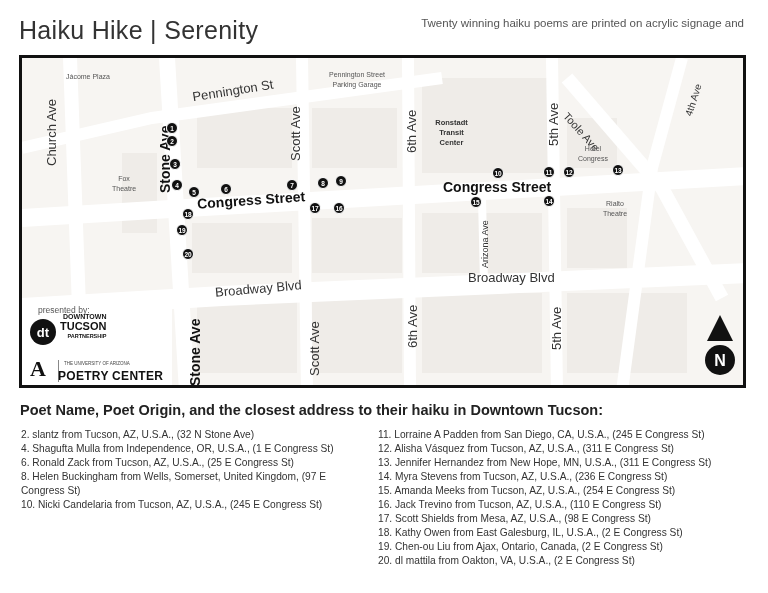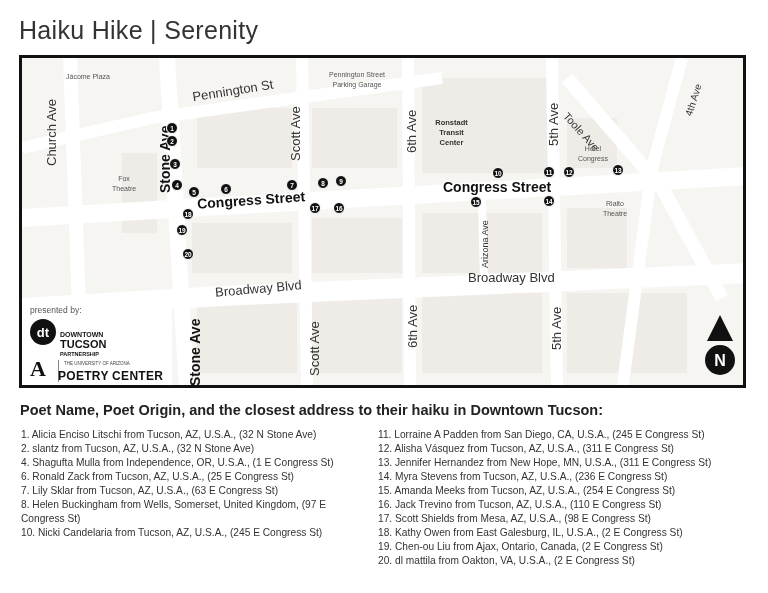--- a/index.html
+++ b/index.html
@@ -14,23 +14,23 @@
 
   .lbl { position: absolute; white-space: nowrap; color: #444; }
   .street { font-size: 13px; color: #333; }
   .street-bold { font-size: 14px; font-weight: 700; color: #111; }
   .poi { font-size: 7px; color: #555; text-align: center; line-height: 10px; }
   .poi-bold { font-size: 7.5px; color: #333; font-weight: 700; text-align: center; line-height: 10px; }
 
   .marker { position: absolute; width: 12px; height: 12px; border-radius: 50%; background: #111; color: #fff; font-size: 6.5px; font-weight: 700; display: flex; align-items: center; justify-content: center; border: 1px solid #fff; transform: translate(-50%, -50%); }
 
   .presenter { position: absolute; left: 0; bottom: 0; width: 150px; height: 82px; background: #fff; }
-  .presented-by { position: absolute; left: 8px; top: 2px; font-size: 8.5px; color: #555; }
+  .presented-by { position: absolute; left: 16px; top: 2px; font-size: 8.5px; color: #555; }
   .dt-logo { position: absolute; left: 8px; top: 16px; width: 26px; height: 26px; border-radius: 50%; background: #111; color: #fff; font-weight: 700; font-size: 13px; display: flex; align-items: center; justify-content: center; }
-  .dt-text { position: absolute; left: 38px; top: 27px; line-height: 9px; font-weight: 700; color: #111; }
+  .dt-text { position: absolute; left: 38px; top: 9px; line-height: 9px; font-weight: 700; color: #111; text-align: right; }
   .dt-text .l1 { font-size: 7px; }
   .dt-text .l2 { font-size: 11px; line-height: 11px; }
   .dt-text .l3 { font-size: 5.5px; }
   .ua-logo { position: absolute; left: 8px; top: 55px; width: 22px; height: 22px; font-weight: 700; font-size: 22px; line-height: 22px; color: #111; font-family: "Liberation Serif", serif; }
   .ua-div { position: absolute; left: 36px; top: 57px; width: 1px; height: 22px; background: #888; }
   .ua-small { position: absolute; left: 42px; top: 58px; font-size: 4.5px; color: #444; }
   .ua-big { position: absolute; left: 36px; top: 66px; font-size: 12px; font-weight: 700; color: #111; letter-spacing: 0.3px; }
 
   .north { position: absolute; right: 8px; bottom: 8px; width: 30px; height: 62px; }
 
@@ -38,20 +38,21 @@
   .list { position: absolute; top: 428px; font-size: 10.2px; line-height: 14px; color: #333; }
   .list.left { left: 21px; width: 345px; }
   .list.right { left: 378px; width: 380px; }
   .list div { white-space: normal; }
 </style>
 </head>
 <body>
 
 <div class="title">Haiku Hike | Serenity</div>
 <div class="subtitle">
+  <div>Twenty winning haiku poems are printed on acrylic signage and</div>
 </div>
 
 <div class="map">
   <svg width="727" height="333" viewBox="0 0 727 333">
 
     <g fill="#efece8">
       <rect x="100" y="95" width="35" height="80"></rect>
       <rect x="175" y="50" width="95" height="60"></rect>
       <rect x="290" y="50" width="85" height="60"></rect>
       <rect x="400" y="20" width="130" height="95"></rect>
@@ -164,25 +165,23 @@
     <svg width="30" height="62" viewBox="0 0 30 62">
       <polygon points="15,0 28,26 2,26" fill="#111"></polygon>
       <circle cx="15" cy="45" r="15" fill="#111"></circle>
       <text x="15" y="51" text-anchor="middle" fill="#fff" font-size="16" font-weight="700" font-family="Liberation Sans, sans-serif">N</text>
     </svg>
   </div>
 </div>
 
 <div class="section-title">Poet Name, Poet Origin, and the closest address to their haiku in Downtown Tucson:</div>
 <div class="list left" id="list-left">
-    <div>1. Alicia Enciso Litschi from Tucson, AZ, U.S.A., (32 N Stone Ave)</div>
     <div>2. slantz from Tucson, AZ, U.S.A., (32 N Stone Ave)</div>
     <div>4. Shagufta Mulla from Independence, OR, U.S.A., (1 E Congress St)</div>
     <div>6. Ronald Zack from Tucson, AZ, U.S.A., (25 E Congress St)</div>
-    <div>7. Lily Sklar from Tucson, AZ, U.S.A., (63 E Congress St)</div>
     <div>8. Helen Buckingham from Wells, Somerset, United Kingdom, (97 E Congress St)</div>
     <div>10. Nicki Candelaria from Tucson, AZ, U.S.A., (245 E Congress St)</div>
   </div>
 <div class="list right" id="list-right">
     <div>11. Lorraine A Padden from San Diego, CA, U.S.A., (245 E Congress St)</div>
     <div>12. Alisha Vásquez from Tucson, AZ, U.S.A., (311 E Congress St)</div>
     <div>13. Jennifer Hernandez from New Hope, MN, U.S.A., (311 E Congress St)</div>
     <div>14. Myra Stevens from Tucson, AZ, U.S.A., (236 E Congress St)</div>
     <div>15. Amanda Meeks from Tucson, AZ, U.S.A., (254 E Congress St)</div>
     <div>16. Jack Trevino from Tucson, AZ, U.S.A., (110 E Congress St)</div>

